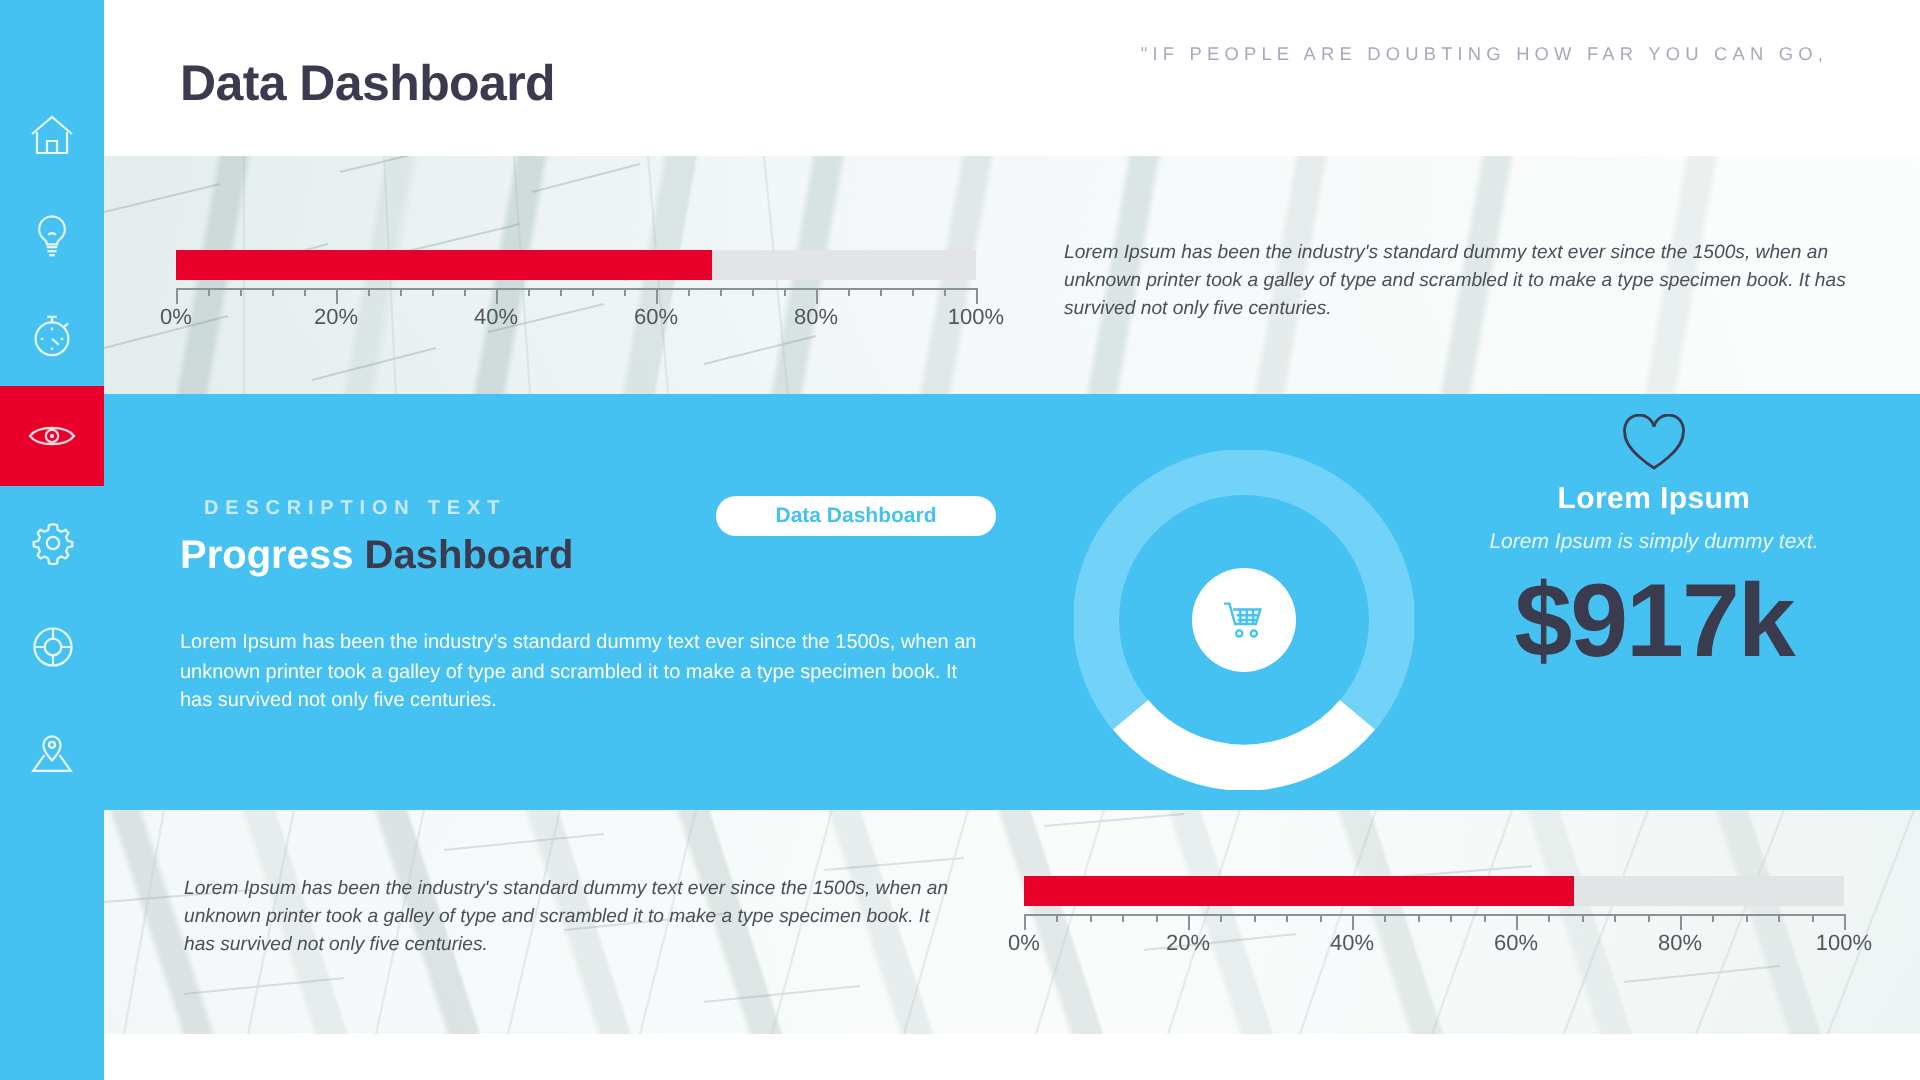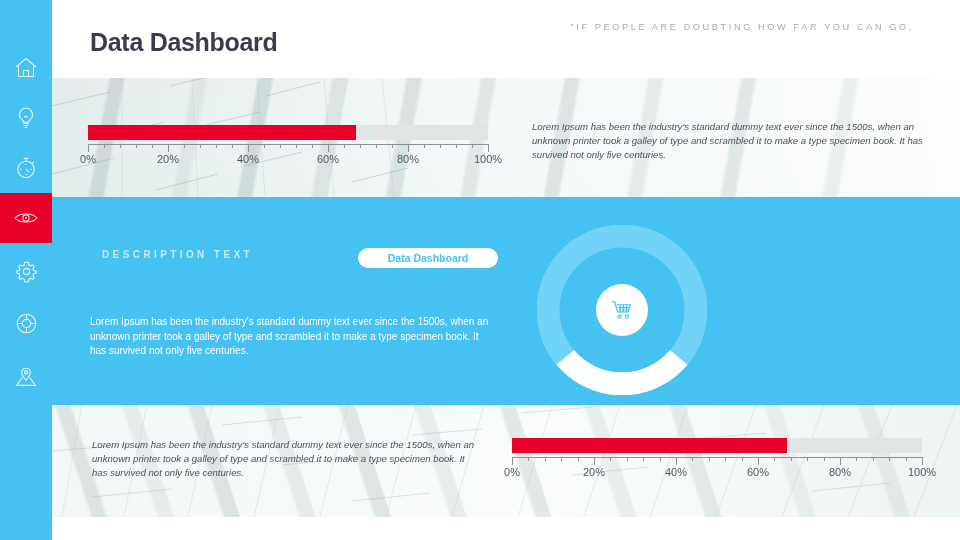--- a/index.html
+++ b/index.html
@@ -315,20 +315,24 @@
       </div>
     </div>
 
     <div class="photo-text band1-text">Lorem Ipsum has been the industry's standard dummy text ever since the 1500s, when an unknown printer took a galley of type and scrambled it to make a type specimen book. It has survived not only five centuries.</div>
   </div>
 
   <div class="band-blue">
 
     <div class="desc-label">DESCRIPTION TEXT</div>
 
+    <div class="heading">
+      <span class="w">Progress</span>
+      <span class="d">Dashboard</span>
+    </div>
 
     <div class="pill">Data Dashboard</div>
 
     <div class="blue-para">Lorem Ipsum has been the industry's standard dummy text ever since the 1500s, when an unknown printer took a galley of type and scrambled it to make a type specimen book. It has survived not only five centuries.</div>
 
     <div class="donut">
       <svg width="170" height="170" viewBox="0 0 170 170">
         <circle cx="85" cy="85" r="74" fill="none" stroke="#73d2f7" stroke-width="23"></circle>
         <path d="M 28.3 132.4 A 74 74 0 0 0 141.7 132.4" fill="none" stroke="#ffffff" stroke-width="23" stroke-linecap="butt"></path>
       </svg>
@@ -337,20 +341,30 @@
           <svg width="22" height="20" viewBox="0 0 24 22" fill="none" stroke="#45c1f2" stroke-width="1.3">
             <path d="M1 2 h3 l3.1 11.2 h11.4 L21 5.2 H6"></path>
             <path d="M8 8.4 h11.6 M8.6 11 h10.6 M10 5.4 v8 M13.5 5.4 v8 M17 5.4 v8"></path>
             <circle cx="9.4" cy="18.4" r="1.7"></circle>
             <circle cx="17.4" cy="18.4" r="1.7"></circle>
           </svg>
         </span>
       </div>
     </div>
 
+    <div class="kpi">
+      <div class="heart">
+        <svg width="34" height="30" viewBox="0 0 34 30" fill="none" stroke="#3b3b4f" stroke-width="1.4">
+          <path d="M17 27 C17 27 2.4 18.2 2.4 9.6 A6.8 6.8 0 0 1 17 6.4 A6.8 6.8 0 0 1 31.6 9.6 C31.6 18.2 17 27 17 27 z"></path>
+        </svg>
+      </div>
+      <div class="kpi-title">Lorem Ipsum</div>
+      <div class="kpi-sub">Lorem Ipsum is simply dummy text.</div>
+      <div class="kpi-value">$917k</div>
+    </div>
   </div>
 
   <div class="band-photo band3">
     <div class="photo-inner">
       <div class="glass b3"></div>
       <svg class="glass-lines" viewBox="0 0 908 112" preserveAspectRatio="none">
         <g stroke="#7e8e90" stroke-width="1" fill="none" opacity=".5">
           <path d="M0 46 L74 40"></path>
             <path d="M40 92 L120 84"></path>
           <path d="M170 20 L250 12"></path>

